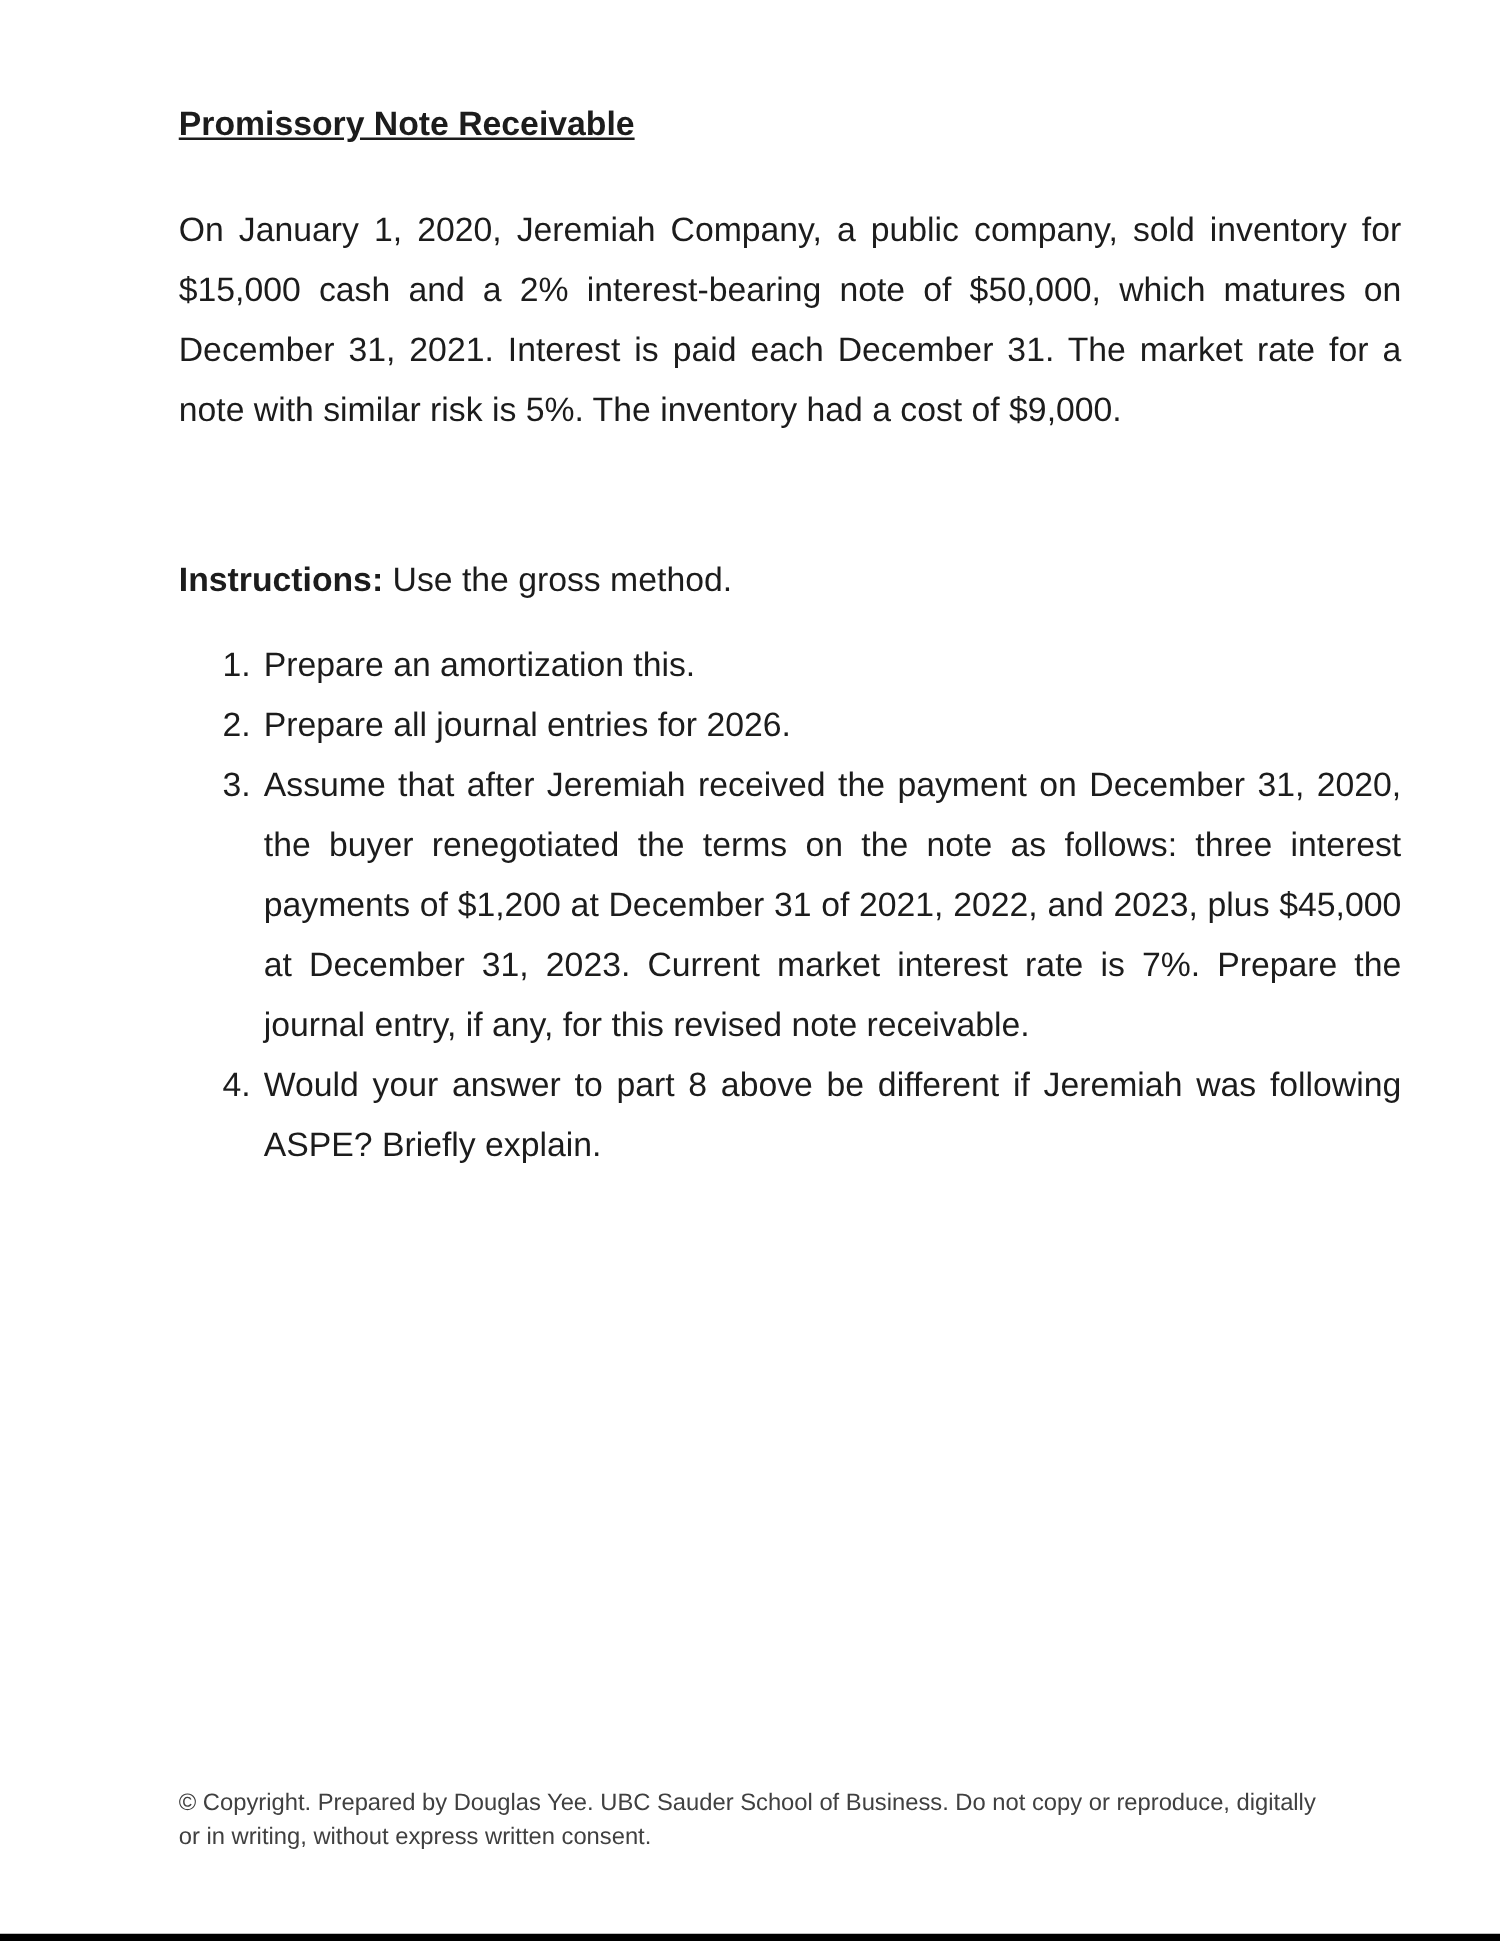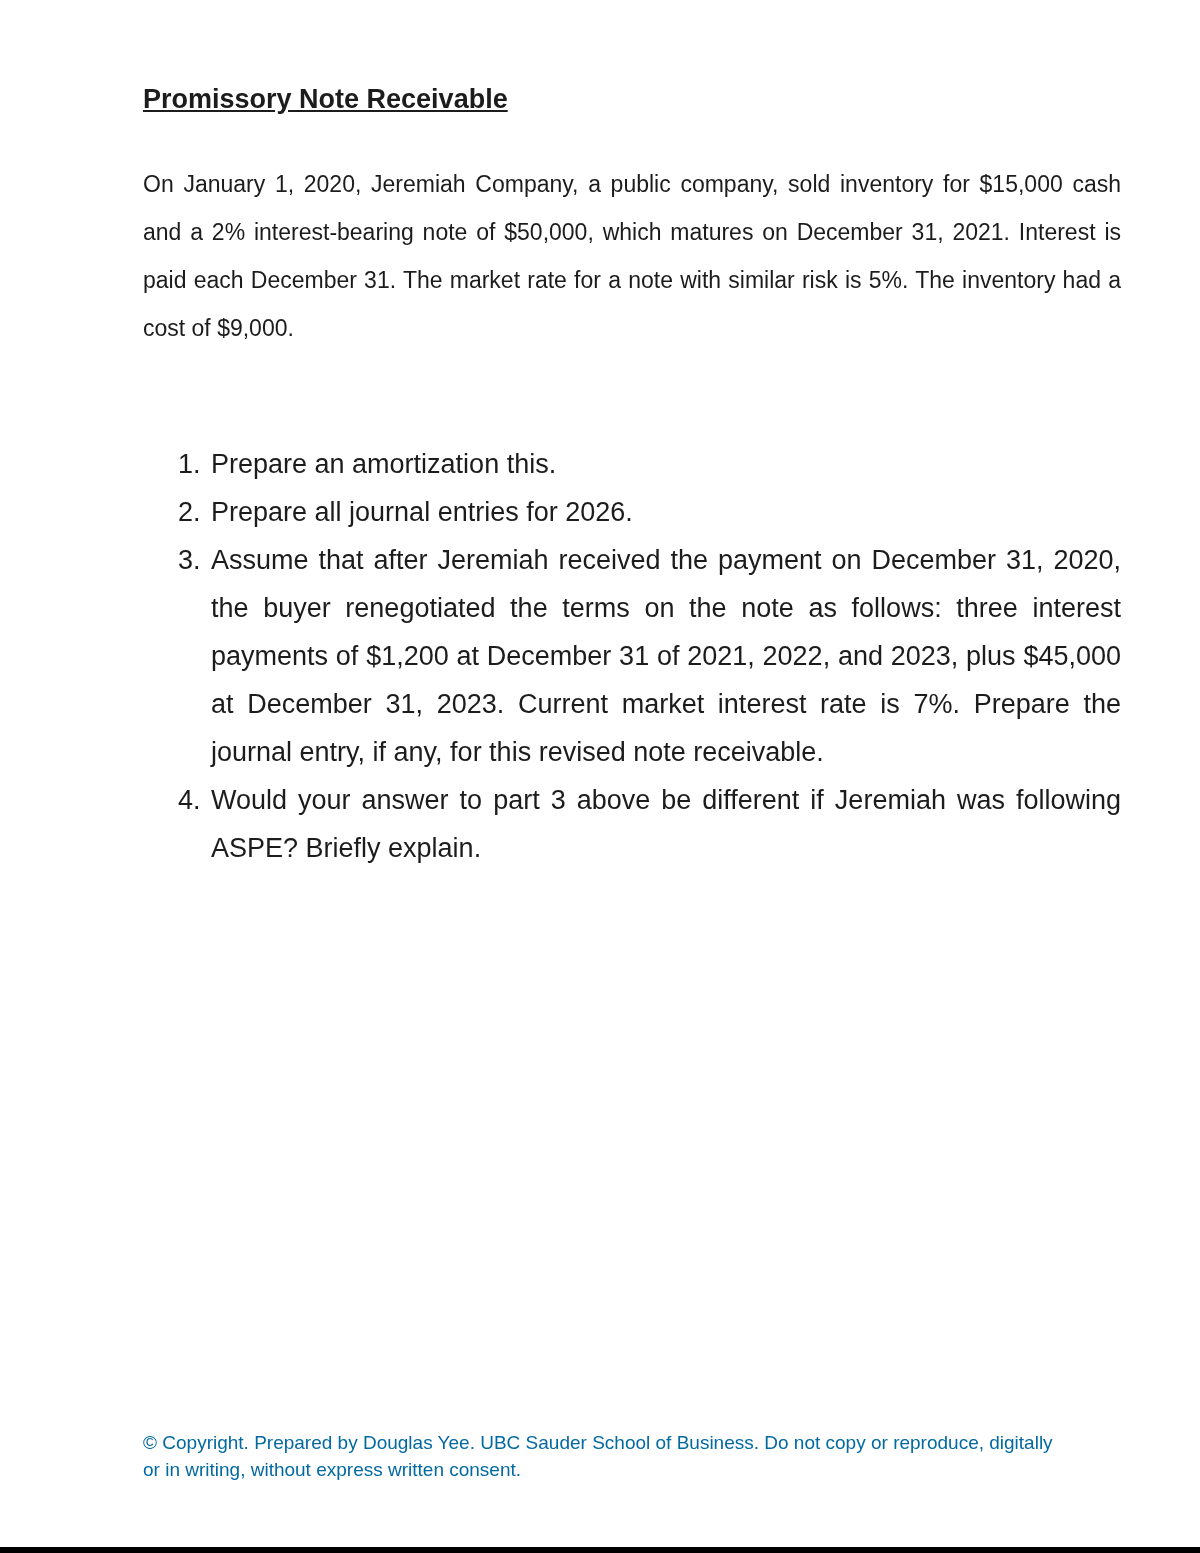--- a/index.html
+++ b/index.html
@@ -19,21 +19,21 @@
     overflow: hidden;
   }
   .doc-title {
     font-size: 27px;
     font-weight: bold;
     text-decoration: underline;
     margin: 0 0 44px 0;
     line-height: 34px;
   }
   .intro {
-    font-size: 23px;
+    font-size: 27px;
     line-height: 48px;
     text-align: justify;
     margin: 0 0 88px 0;
   }
   .instructions {
     font-size: 27px;
     line-height: 48px;
     margin: 0 0 20px 0;
   }
   .instructions .bold {
@@ -56,61 +56,62 @@
     flex: 1;
     text-align: justify;
   }
   .footer {
     position: absolute;
     left: 143px;
     right: 138px;
     bottom: 70px;
     font-size: 19px;
     line-height: 27px;
-    color: #0369a1;
+    color: #404040;
   }
   .page-edge {
     position: absolute;
     left: 0;
     bottom: 0;
     width: 100%;
     height: 6px;
     background: #000000;
   }
 </style>
 </head>
 <body>
 
 <div class="page">
 
   <h1 class="doc-title">Promissory Note Receivable</h1>
 
   <p class="intro">On January 1, 2020, Jeremiah Company, a public company, sold inventory for $15,000 cash and a 2% interest-bearing note of $50,000, which matures on December 31, 2021.  Interest is paid each December 31.  The market rate for a note with similar risk is 5%.  The inventory had a cost of $9,000.</p>
 
+  <p class="instructions"><span class="bold">Instructions:</span><span> Use the gross method.</span></p>
 
   <div class="list">
 
     <div class="list-item">
       <span class="num">1.</span>
       <span class="item-text">Prepare an amortization this.</span>
     </div>
 
     <div class="list-item">
       <span class="num">2.</span>
       <span class="item-text">Prepare all journal entries for 2026.</span>
     </div>
 
     <div class="list-item">
       <span class="num">3.</span>
       <span class="item-text">Assume that after Jeremiah received the payment on December 31, 2020, the buyer renegotiated the terms on the note as follows: three interest payments of $1,200 at December 31 of 2021, 2022, and 2023, plus $45,000 at December 31, 2023. Current market interest rate is 7%. Prepare the journal entry, if any, for this revised note receivable.</span>
     </div>
 
     <div class="list-item">
       <span class="num">4.</span>
-      <span class="item-text">Would your answer to part 3 above be different if Jeremiah was following ASPE?  Briefly explain.</span>
+      <span class="item-text">Would your answer to part 8 above be different if Jeremiah was following ASPE?  Briefly explain.</span>
     </div>
 
   </div>
 
   <div class="footer">© Copyright.  Prepared by Douglas Yee.  UBC Sauder School of Business.  Do not copy or reproduce, digitally or in writing, without express written consent.</div>
 
   <div class="page-edge"></div>
 
 </div>
 

